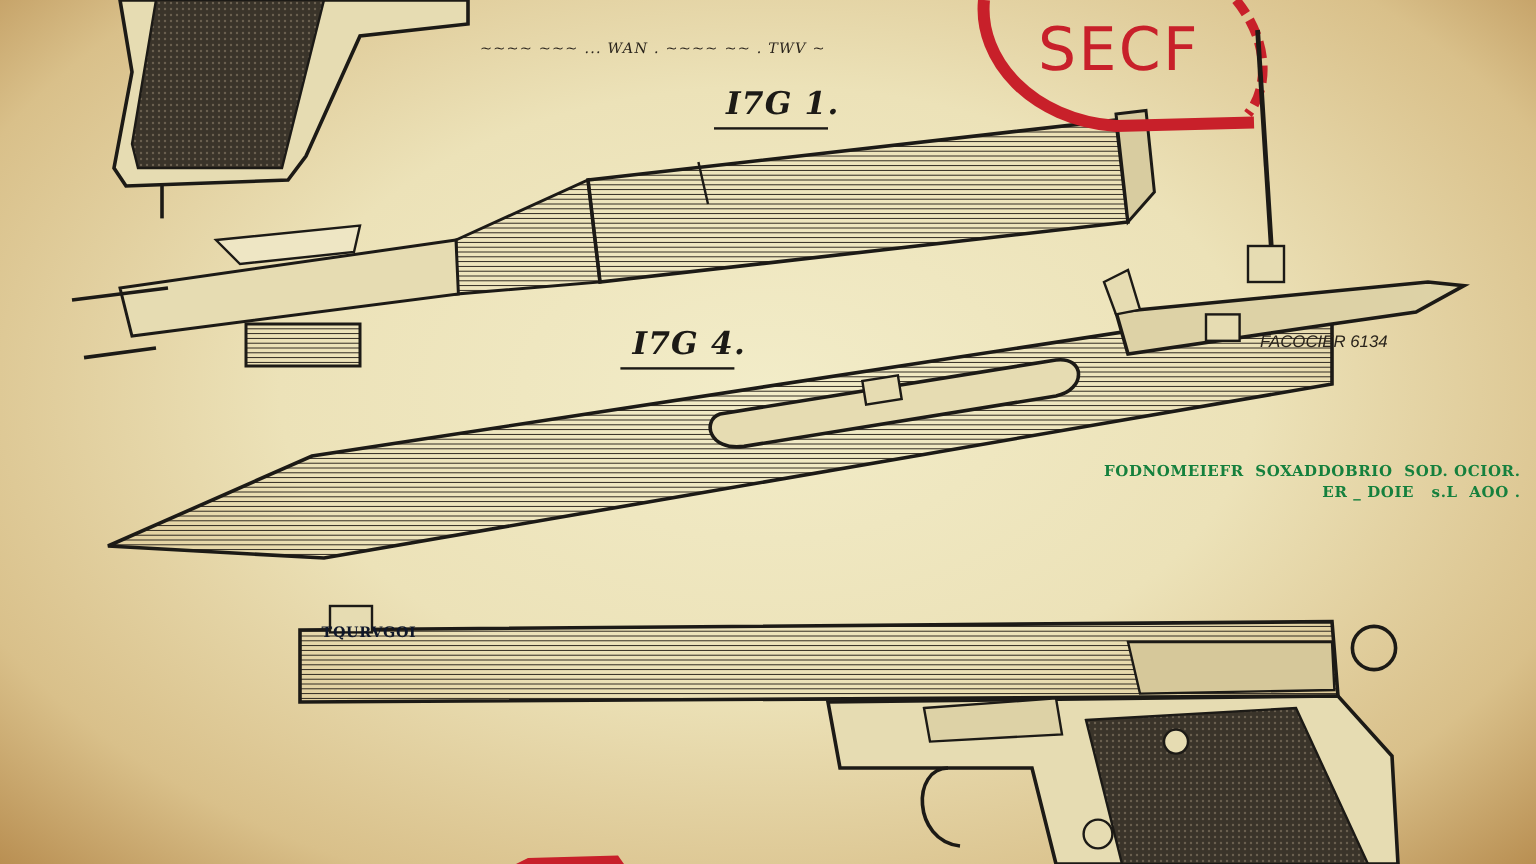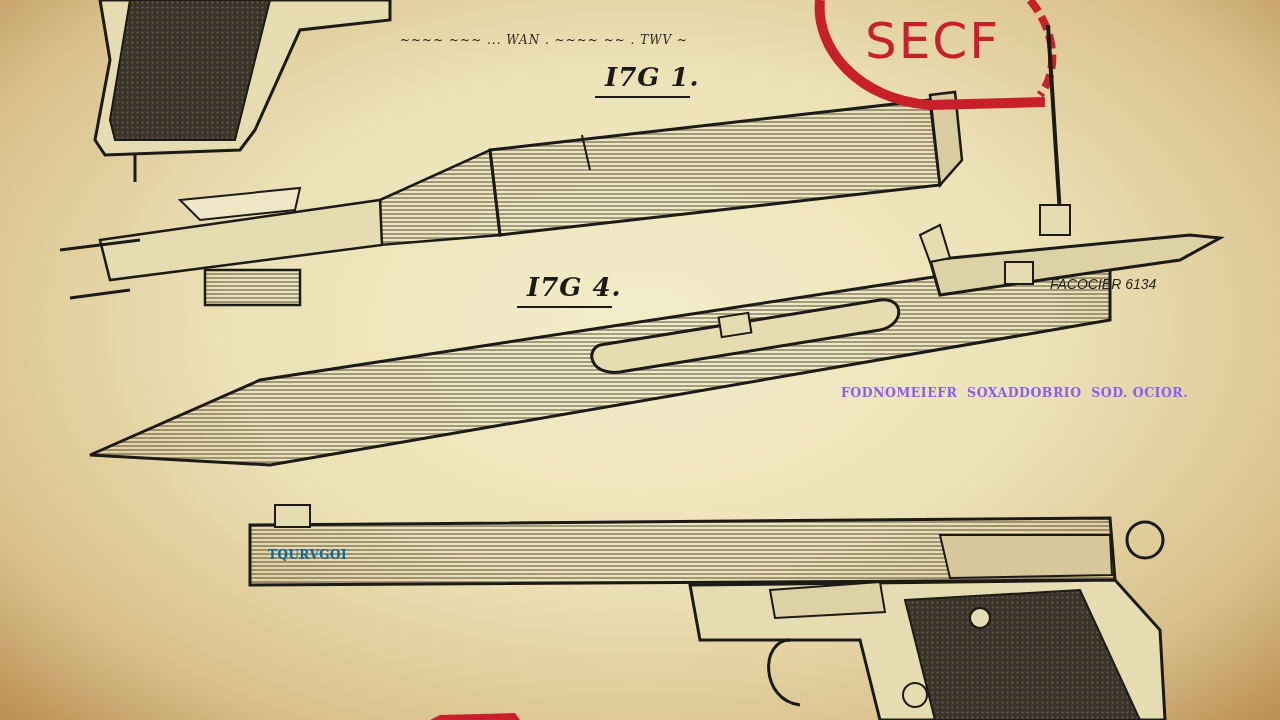--- a/index.html
+++ b/index.html
@@ -3,24 +3,24 @@
 <meta charset="utf-8">
 <style>
   html,body{margin:0;padding:0;}
   body{width:1280px;height:720px;overflow:hidden;position:relative;
     background:radial-gradient(ellipse at 50% 45%, #f2ecc8 0%, #ece2b8 45%, #d9c08a 80%, #b98f52 100%);
     font-family:"DejaVu Serif", serif;}
   svg{position:absolute;left:0;top:0;}
   .fig{position:absolute;font-family:"DejaVu Serif", serif;font-style:italic;font-weight:bold;color:#1c1a16;font-size:26px;letter-spacing:1px;}
   .fig:after{content:"";position:absolute;left:-10px;right:10px;bottom:-6px;border-bottom:2px solid #1c1a16;}
   .stamp{position:absolute;left:865px;top:12px;font-family:"DejaVu Sans", sans-serif;font-weight:normal;font-size:50px;color:#c8202a;letter-spacing:2px;}
-  .spec{position:absolute;left:841px;top:384px;font-family:"DejaVu Serif", serif;font-weight:bold;font-size:12.5px;line-height:17px;color:#8b5cf6;white-space:pre;letter-spacing:0.5px;text-align:right;}
+  .spec{position:absolute;left:920px;top:384px;font-family:"DejaVu Serif", serif;font-weight:bold;font-size:12.5px;line-height:17px;color:#15803d;white-space:pre;letter-spacing:0.5px;text-align:right;}
   .hdr{position:absolute;left:400px;top:0;font-family:"DejaVu Serif", serif;font-style:italic;font-size:12px;color:#2a241c;letter-spacing:1px;margin-top:33px;}
   .tag1{position:absolute;left:1050px;top:276px;font-size:14px;font-style:italic;color:#2a241c;font-family:Liberation Sans, sans-serif;}
-  .tag2{position:absolute;left:268px;top:548px;font-size:12px;font-weight:bold;color:#0369a1;font-family:"DejaVu Serif", serif;letter-spacing:0.5px;}
+  .tag2{position:absolute;left:268px;top:520px;font-size:12px;font-weight:bold;color:#0f172a;font-family:"DejaVu Serif", serif;letter-spacing:0.5px;}
 </style>
 </head>
 <body>
 
 <svg width="1280" height="720" viewBox="0 0 1280 720">
   <defs>
     <pattern id="hatch" width="6" height="4" patternUnits="userSpaceOnUse">
       <line x1="0" y1="2" x2="6" y2="2" stroke="#2a241c" stroke-width="0.8"></line>
     </pattern>
     <pattern id="grip" width="5" height="5" patternUnits="userSpaceOnUse">
@@ -76,18 +76,18 @@
     <circle cx="1145" cy="540" r="18" fill="none" stroke="#1c1a16" stroke-width="3"></circle>
     <path d="M790 640 C760 640 760 700 800 705" fill="none" stroke="#1c1a16" stroke-width="3"></path>
     <path d="M770 590 L880 582 L885 612 L775 618 Z" fill="#ddd2a6" stroke="#1c1a16" stroke-width="2"></path>
     <circle cx="915" cy="695" r="12" fill="#e6dcb2" stroke="#1c1a16" stroke-width="2"></circle>
   </g>
 
   <path d="M430 720 L440 715 L515 713 L520 720 Z" fill="#c8202a"></path>
 </svg>
 
 <div class="hdr">~~~~ ~~~ ... WAN . ~~~~ ~~ . TWV ~</div>
-<div class="fig" style="left:605px;top:62px;">I7G 1.</div>
+<div class="fig" style="left:605px;top:72px;">I7G 1.</div>
 <div class="fig" style="left:527px;top:272px;">I7G 4.</div>
 <div class="stamp">SECF</div>
 <div class="tag1">FACOCIER 6134</div>
 <div class="tag2">TQURVGOI</div>
-<div class="spec"><div>FODNOMEIEFR  SOXADDOBRIO  SOD. OCIOR.</div></div>
+<div class="spec"><div>FODNOMEIEFR  SOXADDOBRIO  SOD. OCIOR.</div><div>ER _ DOIE   s.L  AOO .</div></div>
 
 </body></html>

